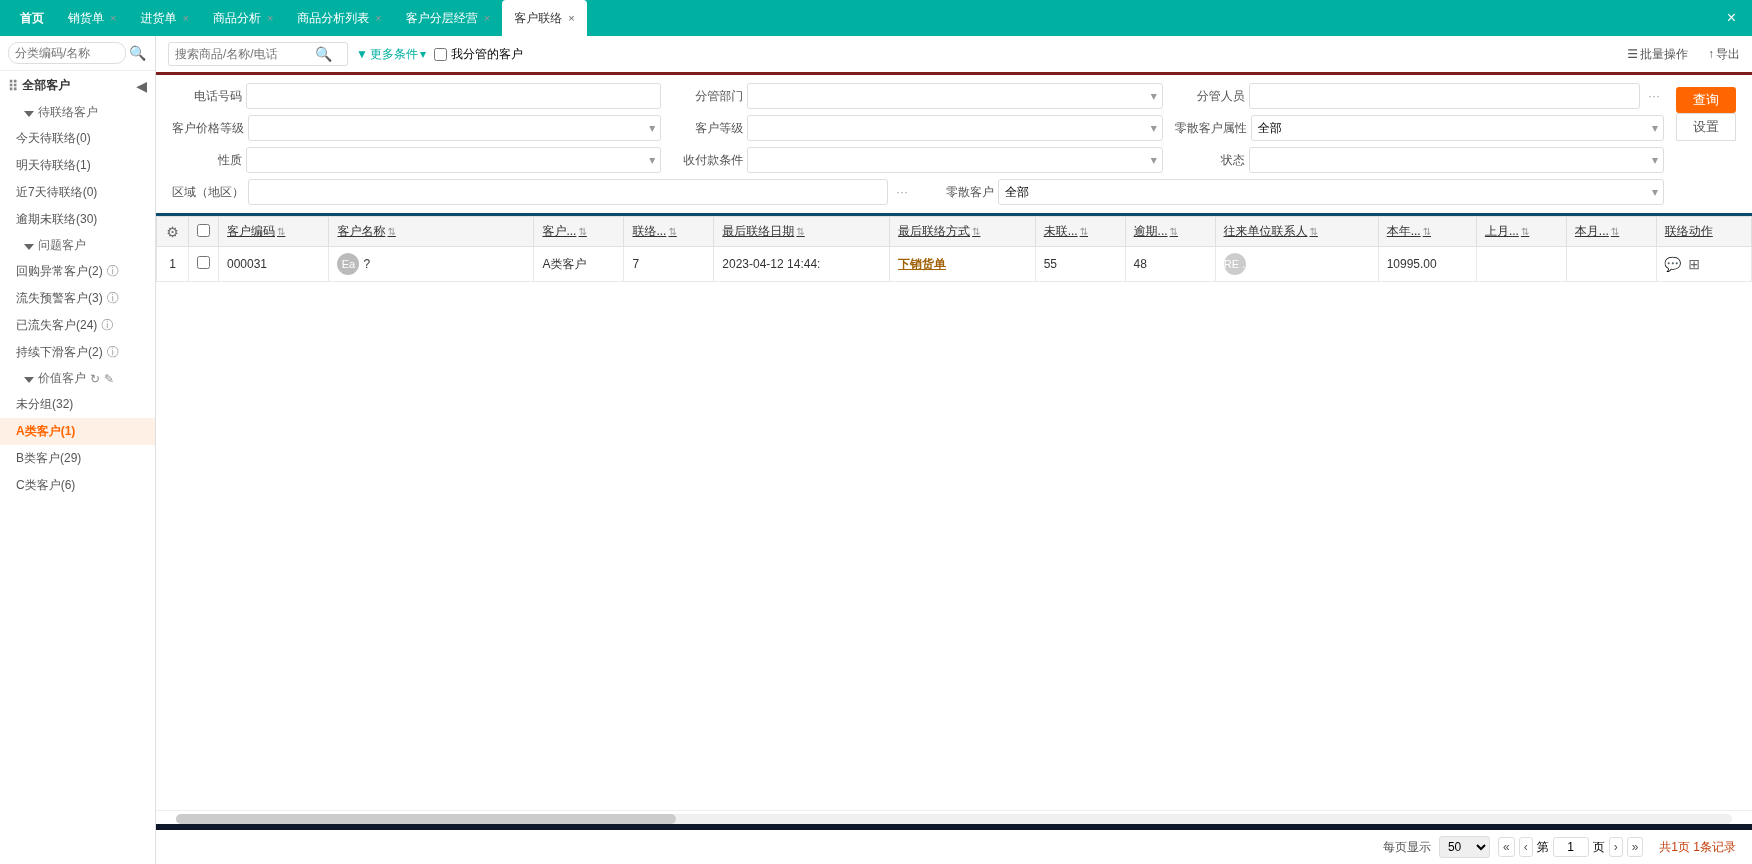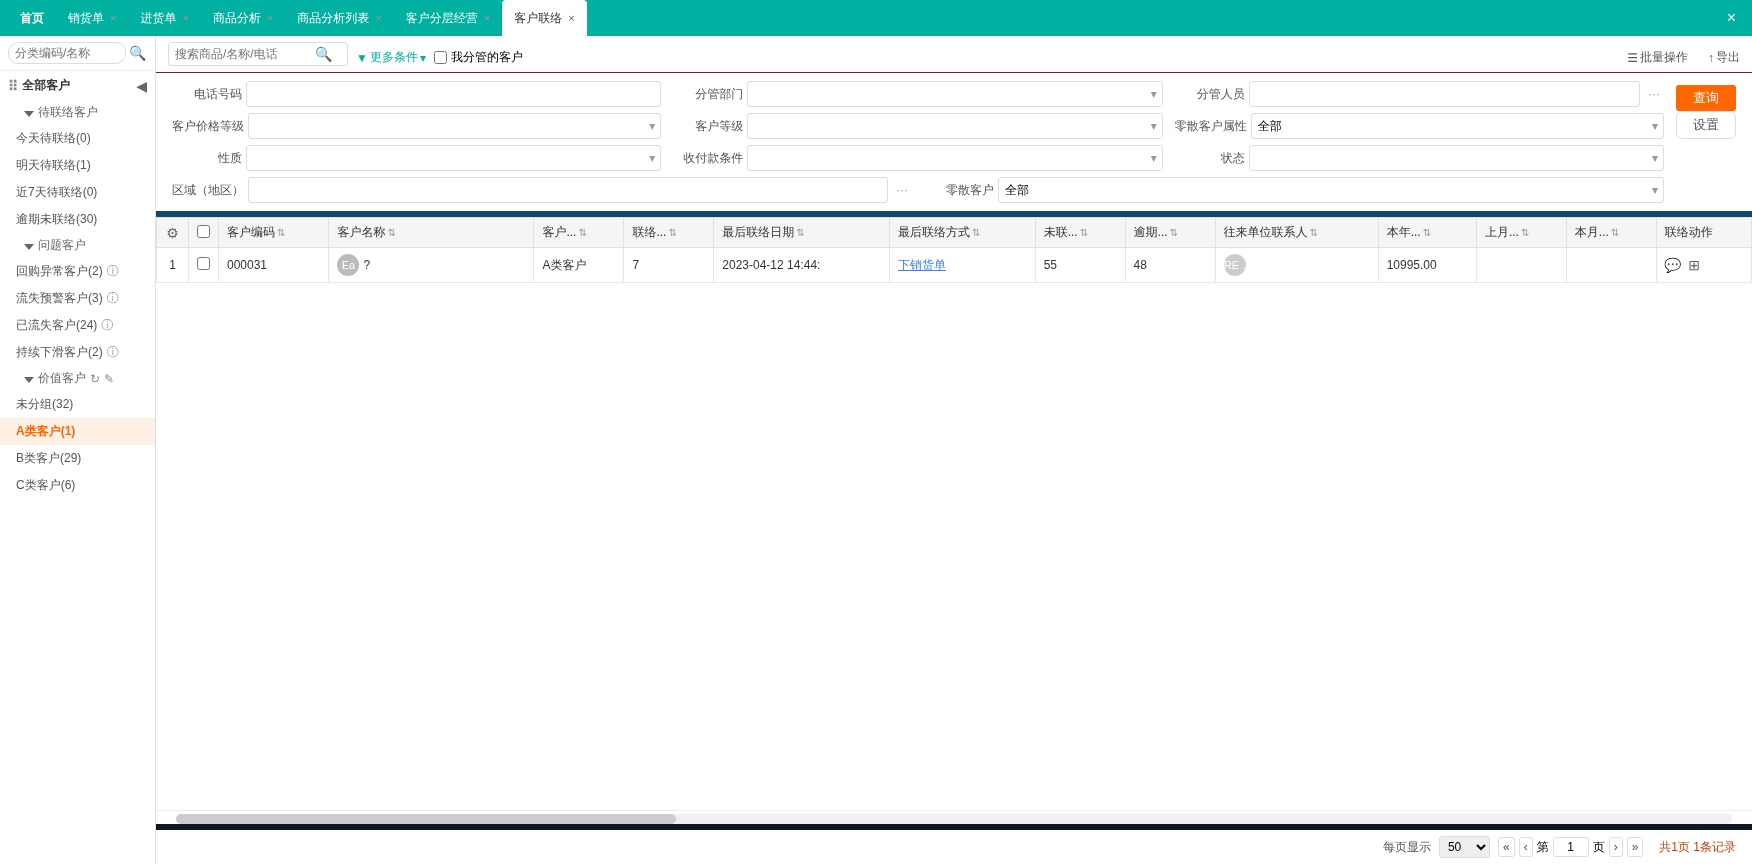--- a/index.html
+++ b/index.html
@@ -48,37 +48,37 @@
     .triangle-down { display: inline-block; width: 0; height: 0; border-left: 5px solid transparent; border-right: 5px solid transparent; border-top: 6px solid #666; }
     .sidebar-header-row { display: flex; align-items: center; justify-content: space-between; padding: 6px 8px; }
     .sidebar-header-text { font-weight: bold; font-size: 13px; color: #333; display: flex; align-items: center; gap: 4px; }
     .collapse-btn { cursor: pointer; color: #666; font-size: 14px; }
 
     
     .content { flex: 1; display: flex; flex-direction: column; overflow: hidden; background: #f5f5f5; }
 
     
     .filter-bar {
-      background: #fff; padding: 6px 12px; display: flex; align-items: flex-end; gap: 8px;
-      border-bottom: 1px solid #7f1d1d;
+      background: #fff; padding: 6px 12px; display: flex; align-items: center; gap: 8px;
+      border-bottom: 3px solid #7f1d1d;
     }
     .filter-search {
       display: flex; align-items: center; border: 1px solid #ddd; border-radius: 3px; padding: 3px 6px;
       width: 180px;
     }
     .filter-search input { border: none; outline: none; font-size: 12px; width: 140px; }
     .filter-more { color: #00b0a0; cursor: pointer; display: flex; align-items: center; gap: 2px; }
     .filter-checkbox { display: flex; align-items: center; gap: 4px; }
     .filter-spacer { flex: 1; }
     .batch-op-btn { color: #555; cursor: pointer; display: flex; align-items: center; gap: 2px; }
     .export-btn { color: #555; cursor: pointer; display: flex; align-items: center; gap: 2px; }
 
     
     .adv-filter {
-      background: #fff; padding: 8px 16px; border-bottom: 6px solid #0c4a6e;
+      background: #fff; padding: 8px 16px; border-bottom: 3px solid #0c4a6e;
     }
     .filter-row { display: flex; align-items: center; margin-bottom: 6px; gap: 12px; }
     .filter-field { display: flex; align-items: center; flex: 1; gap: 4px; }
     .filter-label { color: #555; white-space: nowrap; min-width: 70px; text-align: right; }
     .filter-input {
       flex: 1; border: 1px solid #ddd; border-radius: 3px; padding: 3px 6px; font-size: 12px;
       outline: none; height: 26px;
     }
     .filter-select {
       flex: 1; border: 1px solid #ddd; border-radius: 3px; padding: 3px 24px 3px 6px;
@@ -86,39 +86,39 @@
       position: relative; cursor: pointer;
     }
     .select-wrapper { flex: 1; position: relative; display: flex; align-items: center; }
     .select-wrapper .chevron { position: absolute; right: 6px; color: #999; pointer-events: none; }
     .filter-dots { color: #999; cursor: pointer; padding: 0 4px; }
     .query-btn {
       background: #ff6600; color: #fff; border: none; border-radius: 3px; padding: 4px 16px;
       cursor: pointer; font-size: 13px;
     }
     .settings-btn {
-      background: #fff; color: #555; border: 1px solid #ddd; border-radius: 6px; padding: 4px 16px;
+      background: #fff; color: #555; border: 1px solid #ddd; border-radius: 1px; padding: 4px 16px;
       cursor: pointer; font-size: 13px;
     }
     .btn-group { display: flex; flex-direction: column; gap: 0; }
 
     
     .table-area { flex: 1; overflow: auto; background: #fff; margin: 0; }
     table { width: 100%; border-collapse: collapse; font-size: 12px; }
     th {
       background: #f5f5f5; border: 1px solid #e0e0e0; padding: 6px 8px;
       text-align: left; white-space: nowrap; color: #333; font-weight: normal;
       position: sticky; top: 0; z-index: 1;
     }
     td { border: 1px solid #e8e8e8; padding: 6px 8px; color: #333; white-space: nowrap; }
-    .th-inner { display: flex; align-items: center; gap: 2px; cursor: pointer; }
+    .th-inner { display: flex; align-items: center; gap: 2px; cursor: pointer; text-decoration: underline; }
     .sort-icon { color: #999; font-size: 10px; }
     .gear-icon { cursor: pointer; color: #666; font-size: 14px; }
     .checkbox-cell { width: 24px; text-align: center; }
-    .link-text { color: #3b82f6; cursor: pointer; text-decoration: underline; }
+    .link-text { color: #a16207; cursor: pointer; text-decoration: underline; font-weight: bold; }
     .action-icons { display: flex; gap: 6px; align-items: center; }
     .action-icon { cursor: pointer; color: #666; font-size: 14px; }
 
     
     .footer {
       background: #fff; border-top: 6px solid #0f172a; padding: 6px 16px;
       display: flex; align-items: center; gap: 8px; justify-content: flex-end;
     }
     .page-size-label { color: #555; }
     .page-size-select {

